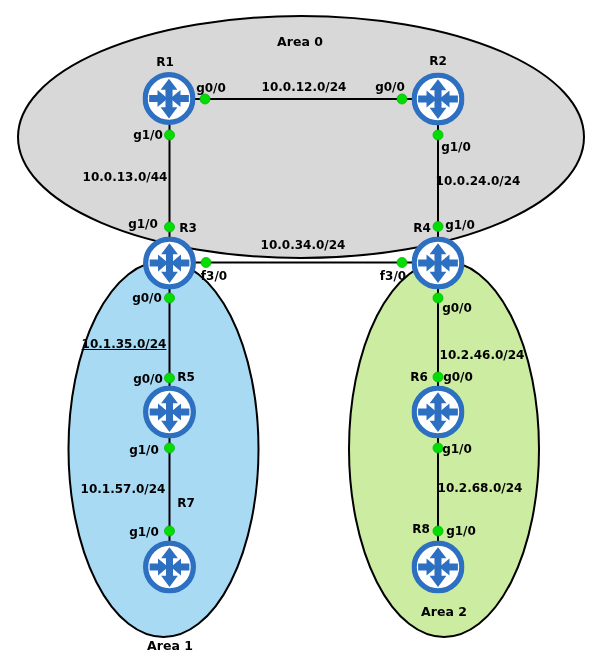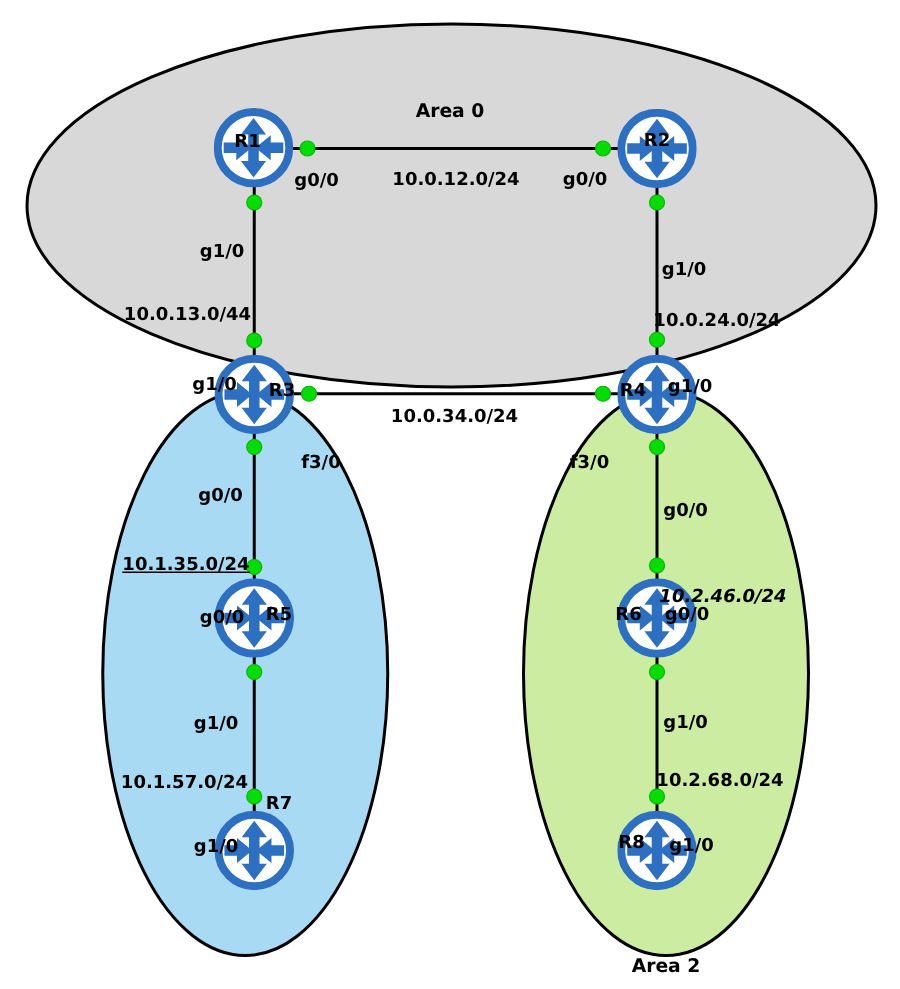--- a/index.html
+++ b/index.html
@@ -18,21 +18,20 @@
   .router-ring { fill: #ffffff; stroke: var(--router_blue, #2d6fc0); stroke-width: 6; }
   .router-arrow { fill: var(--router_blue, #2d6fc0); }
   .lbl {
     position: absolute;
     transform: translate(-50%, -50%);
     font-weight: bold;
     font-size: 12px;
     color: var(--label_text, #000);
     white-space: nowrap;
     line-height: 1;
-    margin-top: 32px;
   }
   .area-lbl { font-size: 12.5px; }
 </style>
 </head>
 <body>
 
 <div id="canvas">
 
   <svg class="stage" width="600" height="659" viewBox="0 0 600 659">
     <defs>
@@ -97,21 +96,21 @@
   <div class="lbl" style="left:419px; top:377px;">R6</div>
   <div class="lbl" style="left:186px; top:503px;">R7</div>
   <div class="lbl" style="left:421px; top:529px;">R8</div>
 
   <div class="lbl" style="left:304px; top:87px;">10.0.12.0/24</div>
   <div class="lbl" style="left:125px; top:177px;">10.0.13.0/44</div>
   <div class="lbl" style="left:478px; top:181px;">10.0.24.0/24</div>
   <div class="lbl" style="left:303px; top:245px;">10.0.34.0/24</div>
   <div class="lbl" style="left:124px; top:344px;text-decoration:underline;">10.1.35.0/24</div>
   <div class="lbl" style="left:123px; top:489px;">10.1.57.0/24</div>
-  <div class="lbl" style="left:482px; top:365px;font-style:italic;">10.2.46.0/24</div>
+  <div class="lbl" style="left:482px; top:355px;">10.2.46.0/24</div>
   <div class="lbl" style="left:480px; top:488px;">10.2.68.0/24</div>
 
   <div class="lbl" style="left:211px; top:88px;">g0/0</div>
   <div class="lbl" style="left:148px; top:135px;">g1/0</div>
   <div class="lbl" style="left:390px; top:87px;">g0/0</div>
   <div class="lbl" style="left:456px; top:147px;">g1/0</div>
   <div class="lbl" style="left:143px; top:224px;">g1/0</div>
   <div class="lbl" style="left:214px; top:276px;">f3/0</div>
   <div class="lbl" style="left:147px; top:298px;">g0/0</div>
   <div class="lbl" style="left:460px; top:225px;">g1/0</div>

